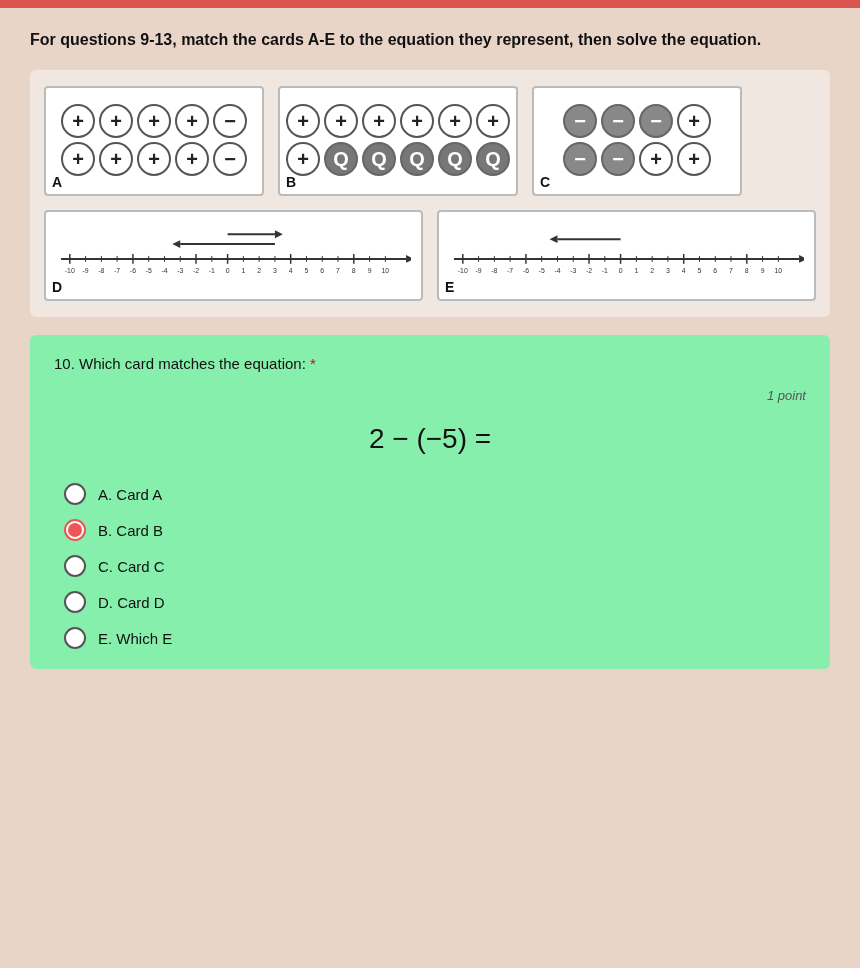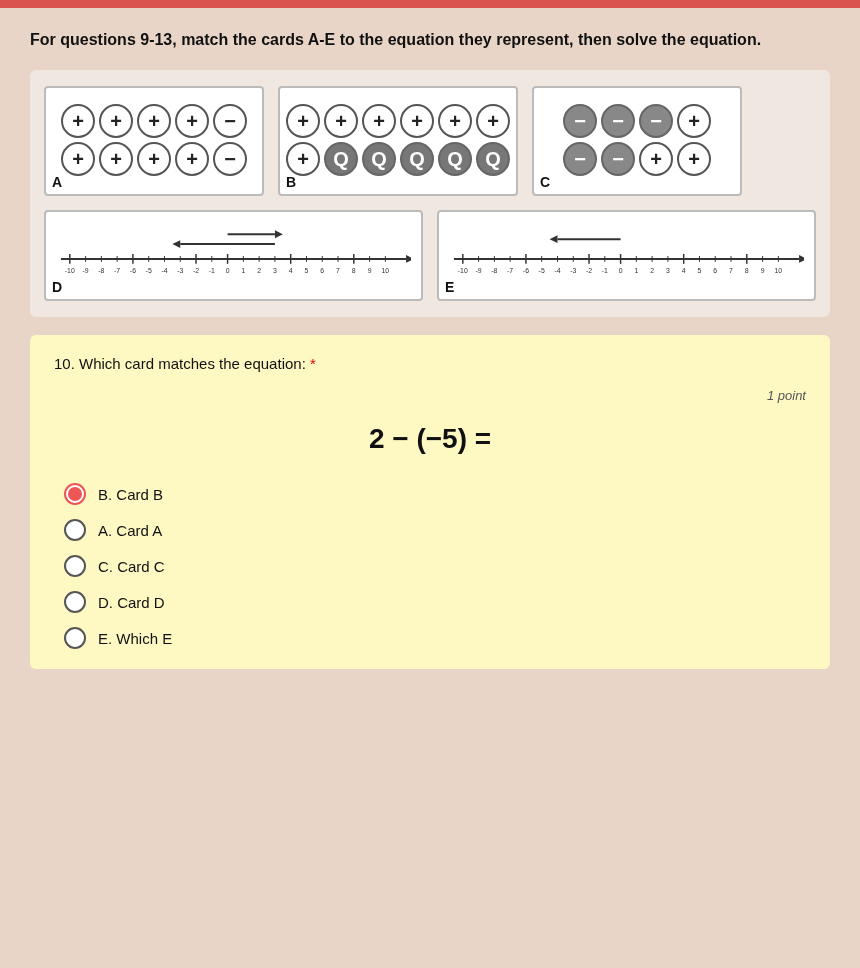--- a/index.html
+++ b/index.html
@@ -106,21 +106,21 @@
     }
     .numline-card-d { width: 380px; min-height: 90px; }
     .numline-card-e { width: 380px; min-height: 90px; }
     svg.numline-svg {
       width: 100%;
       height: 55px;
     }
 
     
     .question-section {
-      background: #fef9c3;
+      background: #86efac;
       border-radius: 6px;
       padding: 20px 24px;
     }
     .question-header {
       display: flex;
       justify-content: space-between;
       align-items: flex-start;
       margin-bottom: 16px;
     }
     .question-title {
@@ -130,21 +130,21 @@
     }
     .question-points {
       font-size: 13px;
       color: #555;
       font-style: italic;
       margin-top: 33px;
     }
     .equation-display {
       text-align: center;
       font-size: 28px;
-      font-weight: bold;
+      font-weight: normal;
       color: #111;
       margin: 20px 0 28px 0;
     }
     .options-list {
       display: flex;
       flex-direction: column;
       gap: 14px;
       padding-left: 10px;
     }
     .option-item {
@@ -381,33 +381,33 @@
         <span style="color:#d00;"> *</span>
       </span>
       <span class="question-points">1 point</span>
     </div>
 
     <div class="equation-display">2 − (−5) =</div>
 
     <div class="options-list">
 
       <div class="option-item">
+        <div class="radio-outer"></div>
+        <span>A. Card A</span>
+      </div>
+
+      <div class="option-item">
         <div class="radio-outer selected">
           <div class="radio-inner"></div>
         </div>
         <span>B. Card B</span>
       </div>
 
       <div class="option-item">
         <div class="radio-outer"></div>
-        <span>A. Card A</span>
-      </div>
-
-      <div class="option-item">
-        <div class="radio-outer"></div>
         <span>C. Card C</span>
       </div>
 
       <div class="option-item">
         <div class="radio-outer"></div>
         <span>D. Card D</span>
       </div>
 
       <div class="option-item">
         <div class="radio-outer"></div>

